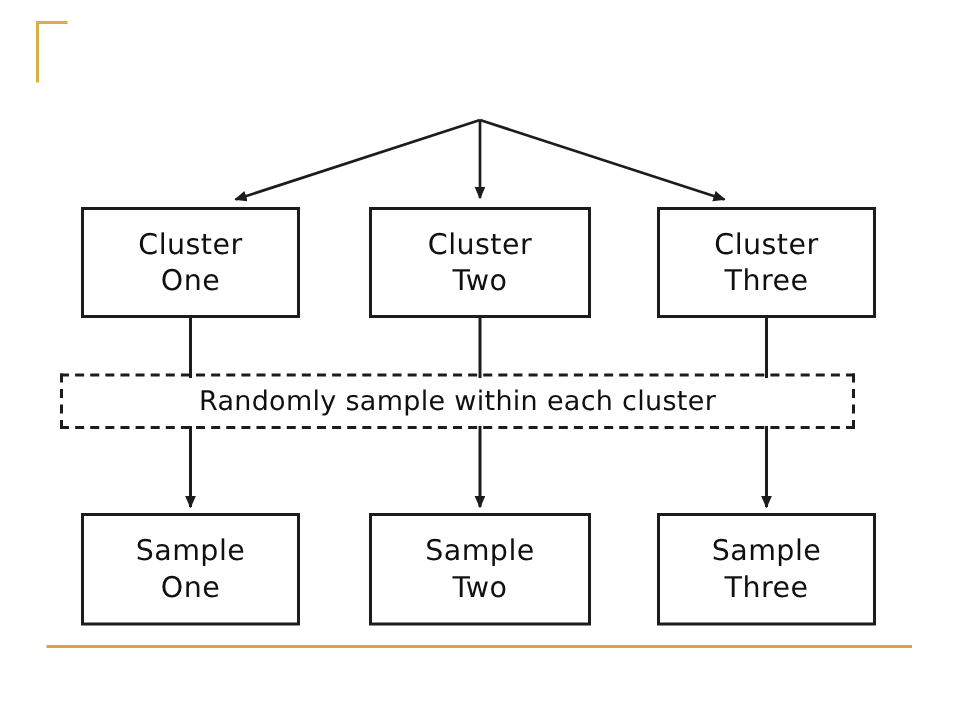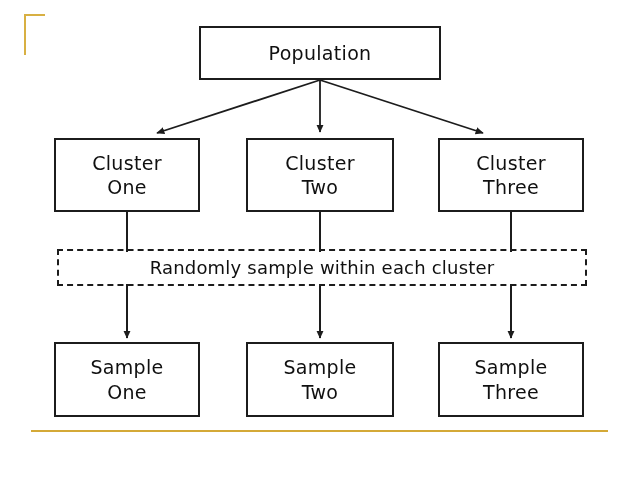--- a/index.html
+++ b/index.html
@@ -66,21 +66,21 @@
   .node-cluster-two   { left: 246px; top: 138px; width: 148px; height: 74px; }
   .node-cluster-three { left: 438px; top: 138px; width: 146px; height: 74px; }
 
   .node-sample-one    { left: 54px;  top: 342px; width: 146px; height: 75px; }
   .node-sample-two    { left: 246px; top: 342px; width: 148px; height: 75px; }
   .node-sample-three  { left: 438px; top: 342px; width: 146px; height: 75px; }
 
   
   .band {
     position: absolute;
-    left: 57px;
+    left: 40px;
     top: 249px;
     width: 530px;
     height: 37px;
     box-sizing: border-box;
     border: 2px dashed #1c1c1c;
     background: transparent;
     display: flex;
     align-items: center;
     justify-content: center;
     color: #101010;
@@ -126,23 +126,20 @@
       <line x1="511" y1="212" x2="511" y2="252" stroke="#1c1c1c" stroke-width="2"></line>
     </g>
 
     <g>
       <line x1="127" y1="284" x2="127" y2="338" stroke="#1c1c1c" stroke-width="2" marker-end="url(#arrowhead)"></line>
       <line x1="320" y1="284" x2="320" y2="338" stroke="#1c1c1c" stroke-width="2" marker-end="url(#arrowhead)"></line>
       <line x1="511" y1="284" x2="511" y2="338" stroke="#1c1c1c" stroke-width="2" marker-end="url(#arrowhead)"></line>
     </g>
   </svg>
 
-  <div class="node node-population">
-    <span class="label">Population</span>
-  </div>
 
   <div class="node node-cluster-one">
     <span class="label">Cluster
 One</span>
   </div>
   <div class="node node-cluster-two">
     <span class="label">Cluster
 Two</span>
   </div>
   <div class="node node-cluster-three">

